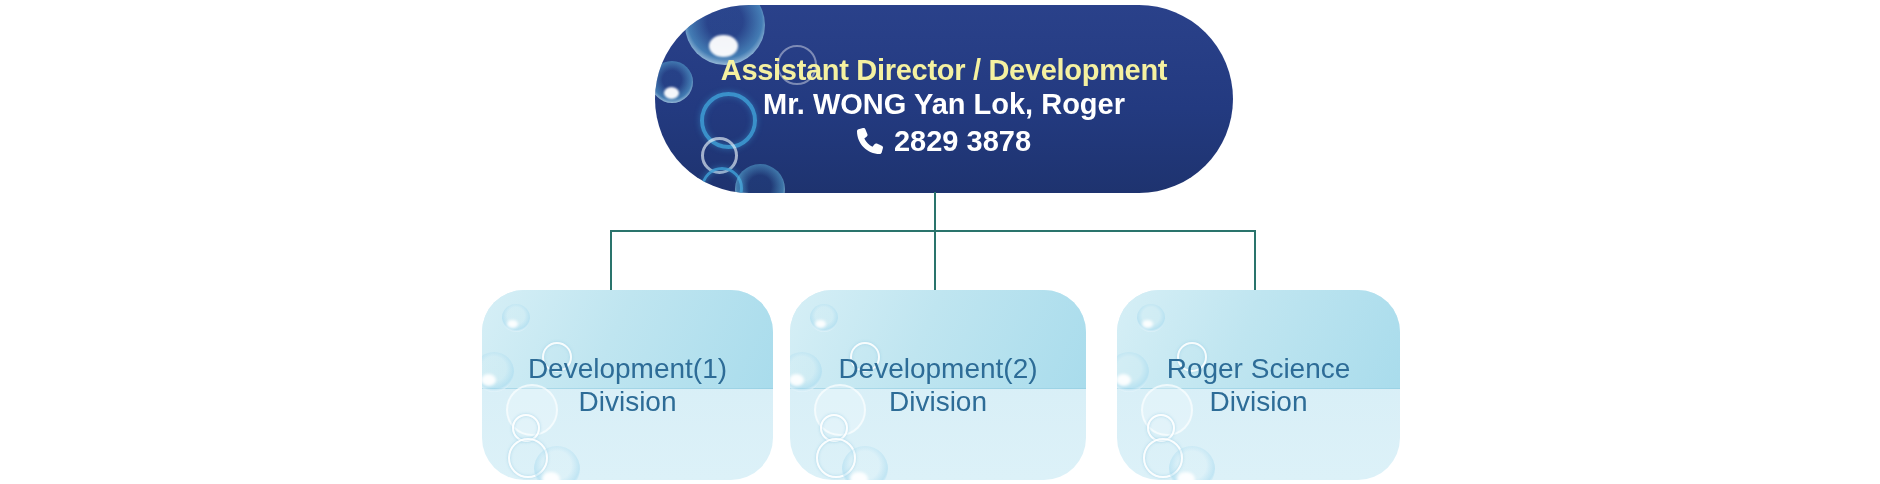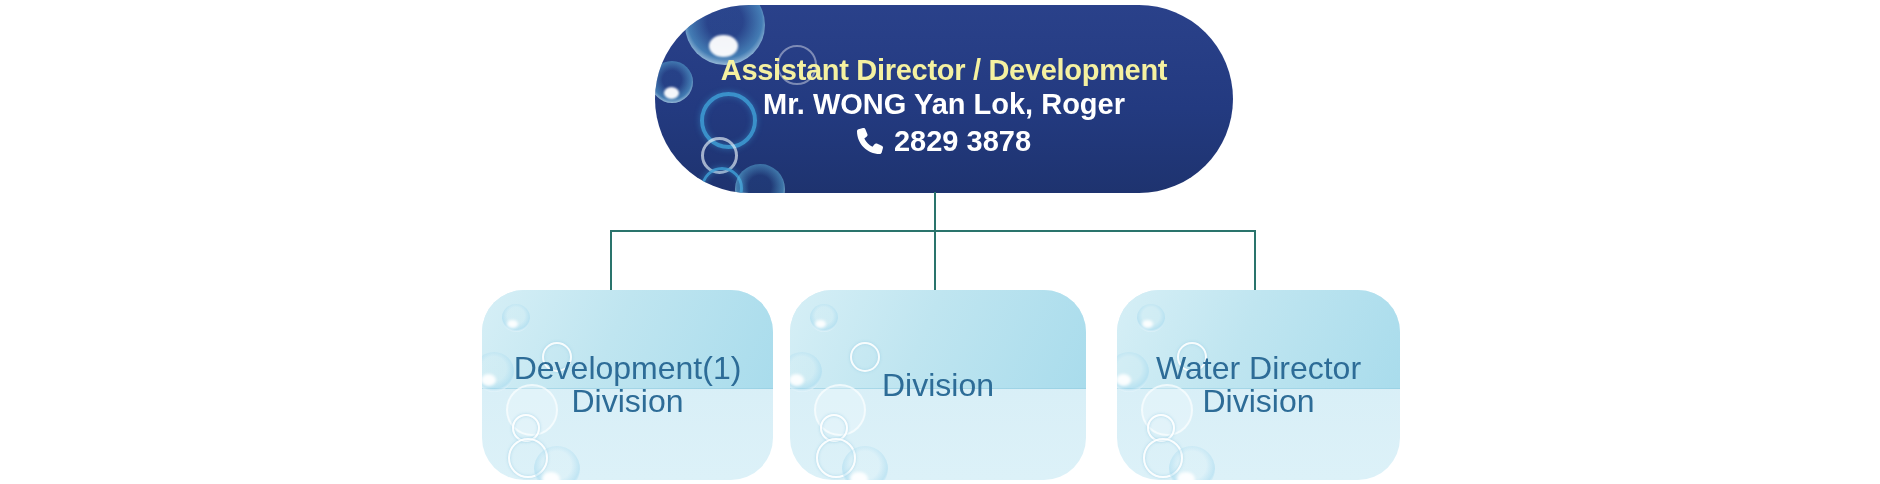--- a/index.html
+++ b/index.html
@@ -30,21 +30,21 @@
     background:linear-gradient(180deg,#d5edf6 0%,#dcf1f8 100%);
   }
   .band{
     position:absolute;top:0;left:0;right:0;height:98px;z-index:0;
     background:linear-gradient(115deg,#d6eff6 0%,#bfe5f0 45%,#a9dcec 100%);
     border-bottom:1px solid rgba(140,200,222,.55);
   }
   .div-text{
     position:absolute;inset:0;z-index:3;display:flex;flex-direction:column;
     align-items:center;justify-content:center;text-align:center;
-    color:#2d6c97;font-size:32px;line-height:33px;font-weight:400;
+    color:#2d6c97;font-size:28px;line-height:33px;font-weight:400;
   }
   
   .bub{position:absolute;border-radius:50%;z-index:1;pointer-events:none;}
   .bub-glossy{
     background:radial-gradient(circle at 50% 42%,
       rgba(255,255,255,0.04) 40%,
       rgba(160,215,238,0.45) 64%,
       rgba(255,255,255,0.95) 84%,
       rgba(170,220,240,0.55) 97%);
   }
@@ -120,32 +120,33 @@
   <div class="node-div" style="left:790px;width:296px;">
     <div class="band"></div>
     <i class="bub bub-glossy" style="left:20px;top:14px;width:28px;height:28px;"></i>
     <i class="bub bub-glossy" style="left:-8px;top:62px;width:40px;height:40px;"></i>
     <i class="bub ring-light" style="left:60px;top:52px;width:26px;height:26px;"></i>
     <i class="bub soft-light" style="left:24px;top:94px;width:48px;height:48px;"></i>
     <i class="bub ring-light" style="left:30px;top:124px;width:24px;height:24px;"></i>
     <i class="bub ring-light" style="left:26px;top:148px;width:36px;height:36px;"></i>
     <i class="bub bub-glossy" style="left:52px;top:156px;width:46px;height:46px;"></i>
     <div class="div-text">
+      <div>Development(2)</div>
       <div>Division</div>
     </div>
   </div>
 
   <div class="node-div" style="left:1117px;width:283px;">
     <div class="band"></div>
     <i class="bub bub-glossy" style="left:20px;top:14px;width:28px;height:28px;"></i>
     <i class="bub bub-glossy" style="left:-8px;top:62px;width:40px;height:40px;"></i>
     <i class="bub ring-light" style="left:60px;top:52px;width:26px;height:26px;"></i>
     <i class="bub soft-light" style="left:24px;top:94px;width:48px;height:48px;"></i>
     <i class="bub ring-light" style="left:30px;top:124px;width:24px;height:24px;"></i>
     <i class="bub ring-light" style="left:26px;top:148px;width:36px;height:36px;"></i>
     <i class="bub bub-glossy" style="left:52px;top:156px;width:46px;height:46px;"></i>
     <div class="div-text">
-      <div>Water Director</div>
+      <div>Roger Science</div>
       <div>Division</div>
     </div>
   </div>
 
 </div>
 
 </body></html>

